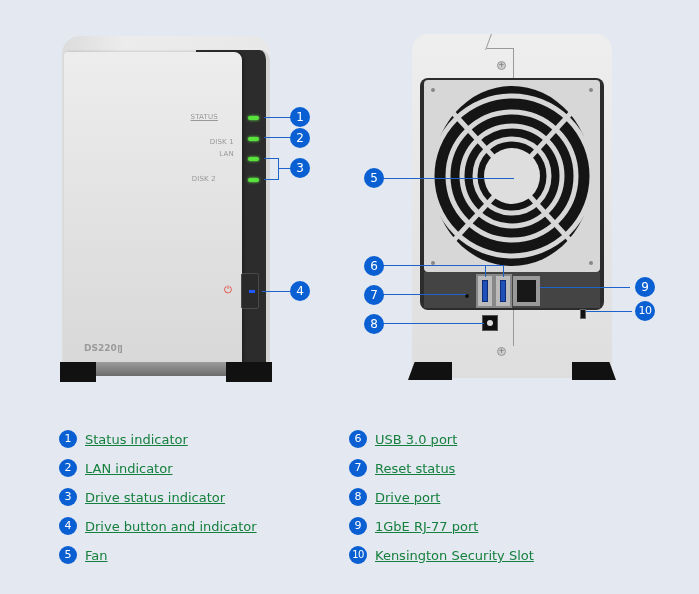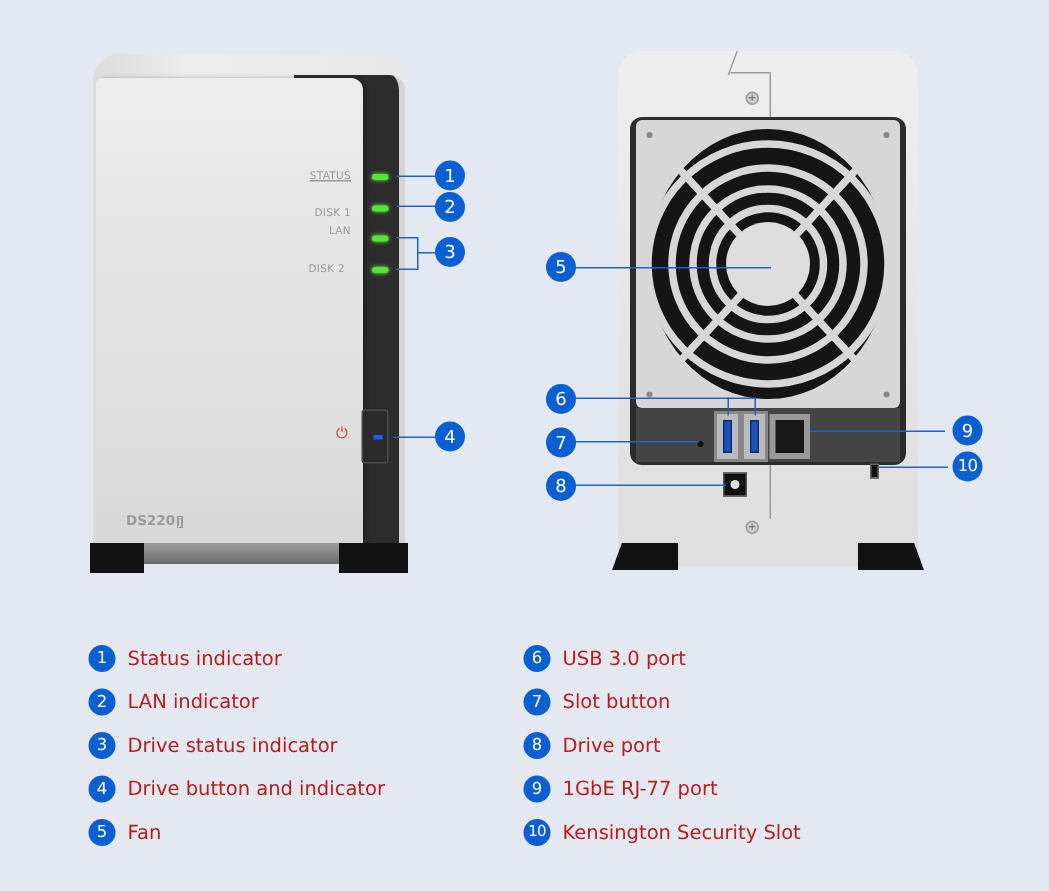--- a/index.html
+++ b/index.html
@@ -80,37 +80,37 @@
     .dc-port { left: 482px; top: 315px; width: 16px; height: 16px; background: #111; border: 1px solid #555; }
     .dc-port i { display:block; width: 6px; height: 6px; background:#ddd; border-radius:50%; margin:4px auto 0; }
     .reset-hole { left: 465px; top: 294px; width: 4px; height: 4px; background:#111; border-radius:50%; }
     .kslot { left: 580px; top: 309px; width: 6px; height: 10px; background:#111; border: 1px solid #666; }
     .screw { width: 9px; height: 9px; border-radius: 50%; background:#ccc; border:1px solid #999; font-size:7px; line-height:7px; text-align:center; color:#666; }
     .seam-line { background: #999; width: 1px; }
 
     
     .legend-item { position: absolute; height: 20px; }
     .legend-item .badge { left: 0; top: 0; }
-    .legend-label { position: absolute; left: 26px; top: 2px; font-size: 13px; color: #b91c1c; white-space: nowrap; font-family: "DejaVu Sans", sans-serif; }
+    .legend-label { position: absolute; left: 26px; top: 2px; font-size: 13px; color: #15803d; white-space: nowrap; font-family: "DejaVu Sans", sans-serif; text-decoration: underline; }
   </style>
 </head>
 <body>
 
 <div>
   <div class="abs front-body"></div>
   <div class="abs front-dark"></div>
   <div class="abs front-panel"></div>
   <div class="abs front-bottom"></div>
   <div class="abs foot" style="left:60px;width:36px;"></div>
   <div class="abs foot" style="left:226px;width:46px;"></div>
 
-  <span class="abs front-label" style="left:194px;top:113px;text-decoration:underline;">STATUS</span>
+  <span class="abs front-label" style="left:178px;top:113px;text-decoration:underline;">STATUS</span>
   <span class="abs front-label" style="left:194px;top:150px;text-align:right;">LAN</span>
   <span class="abs front-label" style="left:194px;top:138px;">DISK 1</span>
-  <span class="abs front-label" style="left:190px;top:175px;">DISK 2</span>
+  <span class="abs front-label" style="left:176px;top:175px;">DISK 2</span>
 
   <div class="abs led" style="left:248px;top:116px;"></div>
   <div class="abs led" style="left:248px;top:137px;"></div>
   <div class="abs led" style="left:248px;top:157px;"></div>
   <div class="abs led" style="left:248px;top:178px;"></div>
 
   <div class="abs power-btn"></div>
   <div class="abs power-led"></div>
   <span class="abs power-icon">⏻</span>
 
@@ -218,21 +218,21 @@
     <div class="badge sm">5</div>
     <span class="legend-label">Fan</span>
   </div>
 
   <div class="legend-item" style="left:349px;top:430px;">
     <div class="badge sm">6</div>
     <span class="legend-label">USB 3.0 port</span>
   </div>
   <div class="legend-item" style="left:349px;top:459px;">
     <div class="badge sm">7</div>
-    <span class="legend-label">Slot button</span>
+    <span class="legend-label">Reset status</span>
   </div>
   <div class="legend-item" style="left:349px;top:488px;">
     <div class="badge sm">8</div>
     <span class="legend-label">Drive port</span>
   </div>
   <div class="legend-item" style="left:349px;top:517px;">
     <div class="badge sm">9</div>
     <span class="legend-label">1GbE RJ-77 port</span>
   </div>
   <div class="legend-item" style="left:349px;top:546px;">

